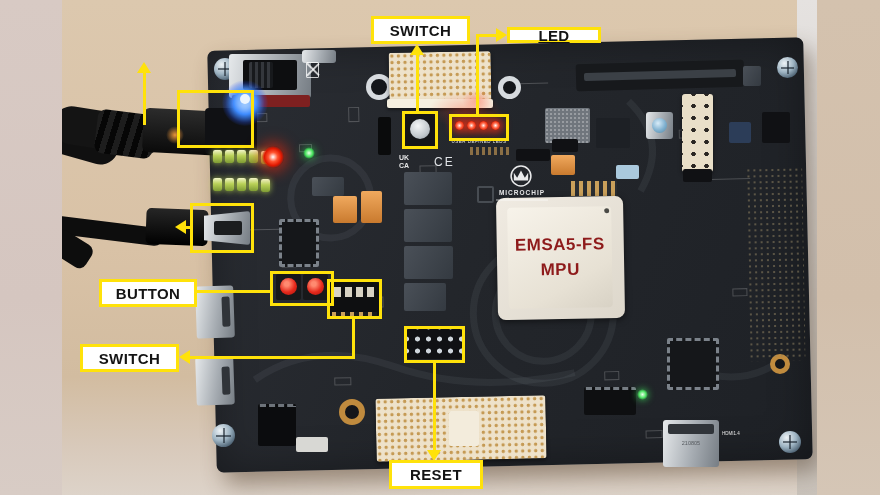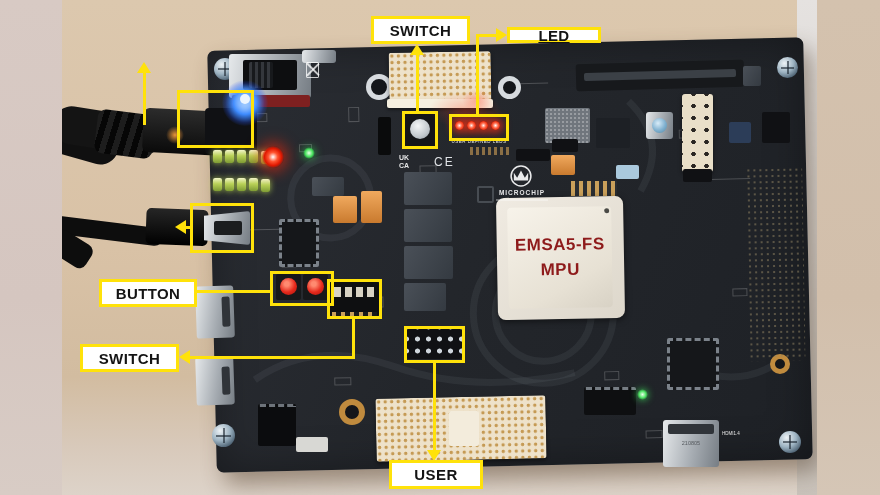--- a/index.html
+++ b/index.html
@@ -280,17 +280,17 @@
   <div class="abs yline" style="left:352px;top:319px;width:3px;height:40px;"></div>
   <div class="abs arr left" style="left:179px;top:350px;"></div>
 
   <div class="abs yline" style="left:433px;top:363px;width:3px;height:90px;"></div>
   <div class="abs arr down" style="left:427px;top:450px;"></div>
 
   <div class="abs label" style="left:371px;top:16px;width:99px;height:28px;">SWITCH</div>
   <div class="abs label" style="left:507px;top:27px;width:94px;height:16px;text-decoration:underline;">LED</div>
   <div class="abs label" style="left:99px;top:279px;width:98px;height:28px;">BUTTON</div>
   <div class="abs label" style="left:80px;top:344px;width:99px;height:28px;">SWITCH</div>
-  <div class="abs label" style="left:389px;top:460px;width:94px;height:29px;">USER</div>
+  <div class="abs label" style="left:389px;top:460px;width:94px;height:29px;">RESET</div>
 
   <div class="abs margin-l"></div>
   <div class="abs margin-r"></div>
 </div>
 
 </body></html>

